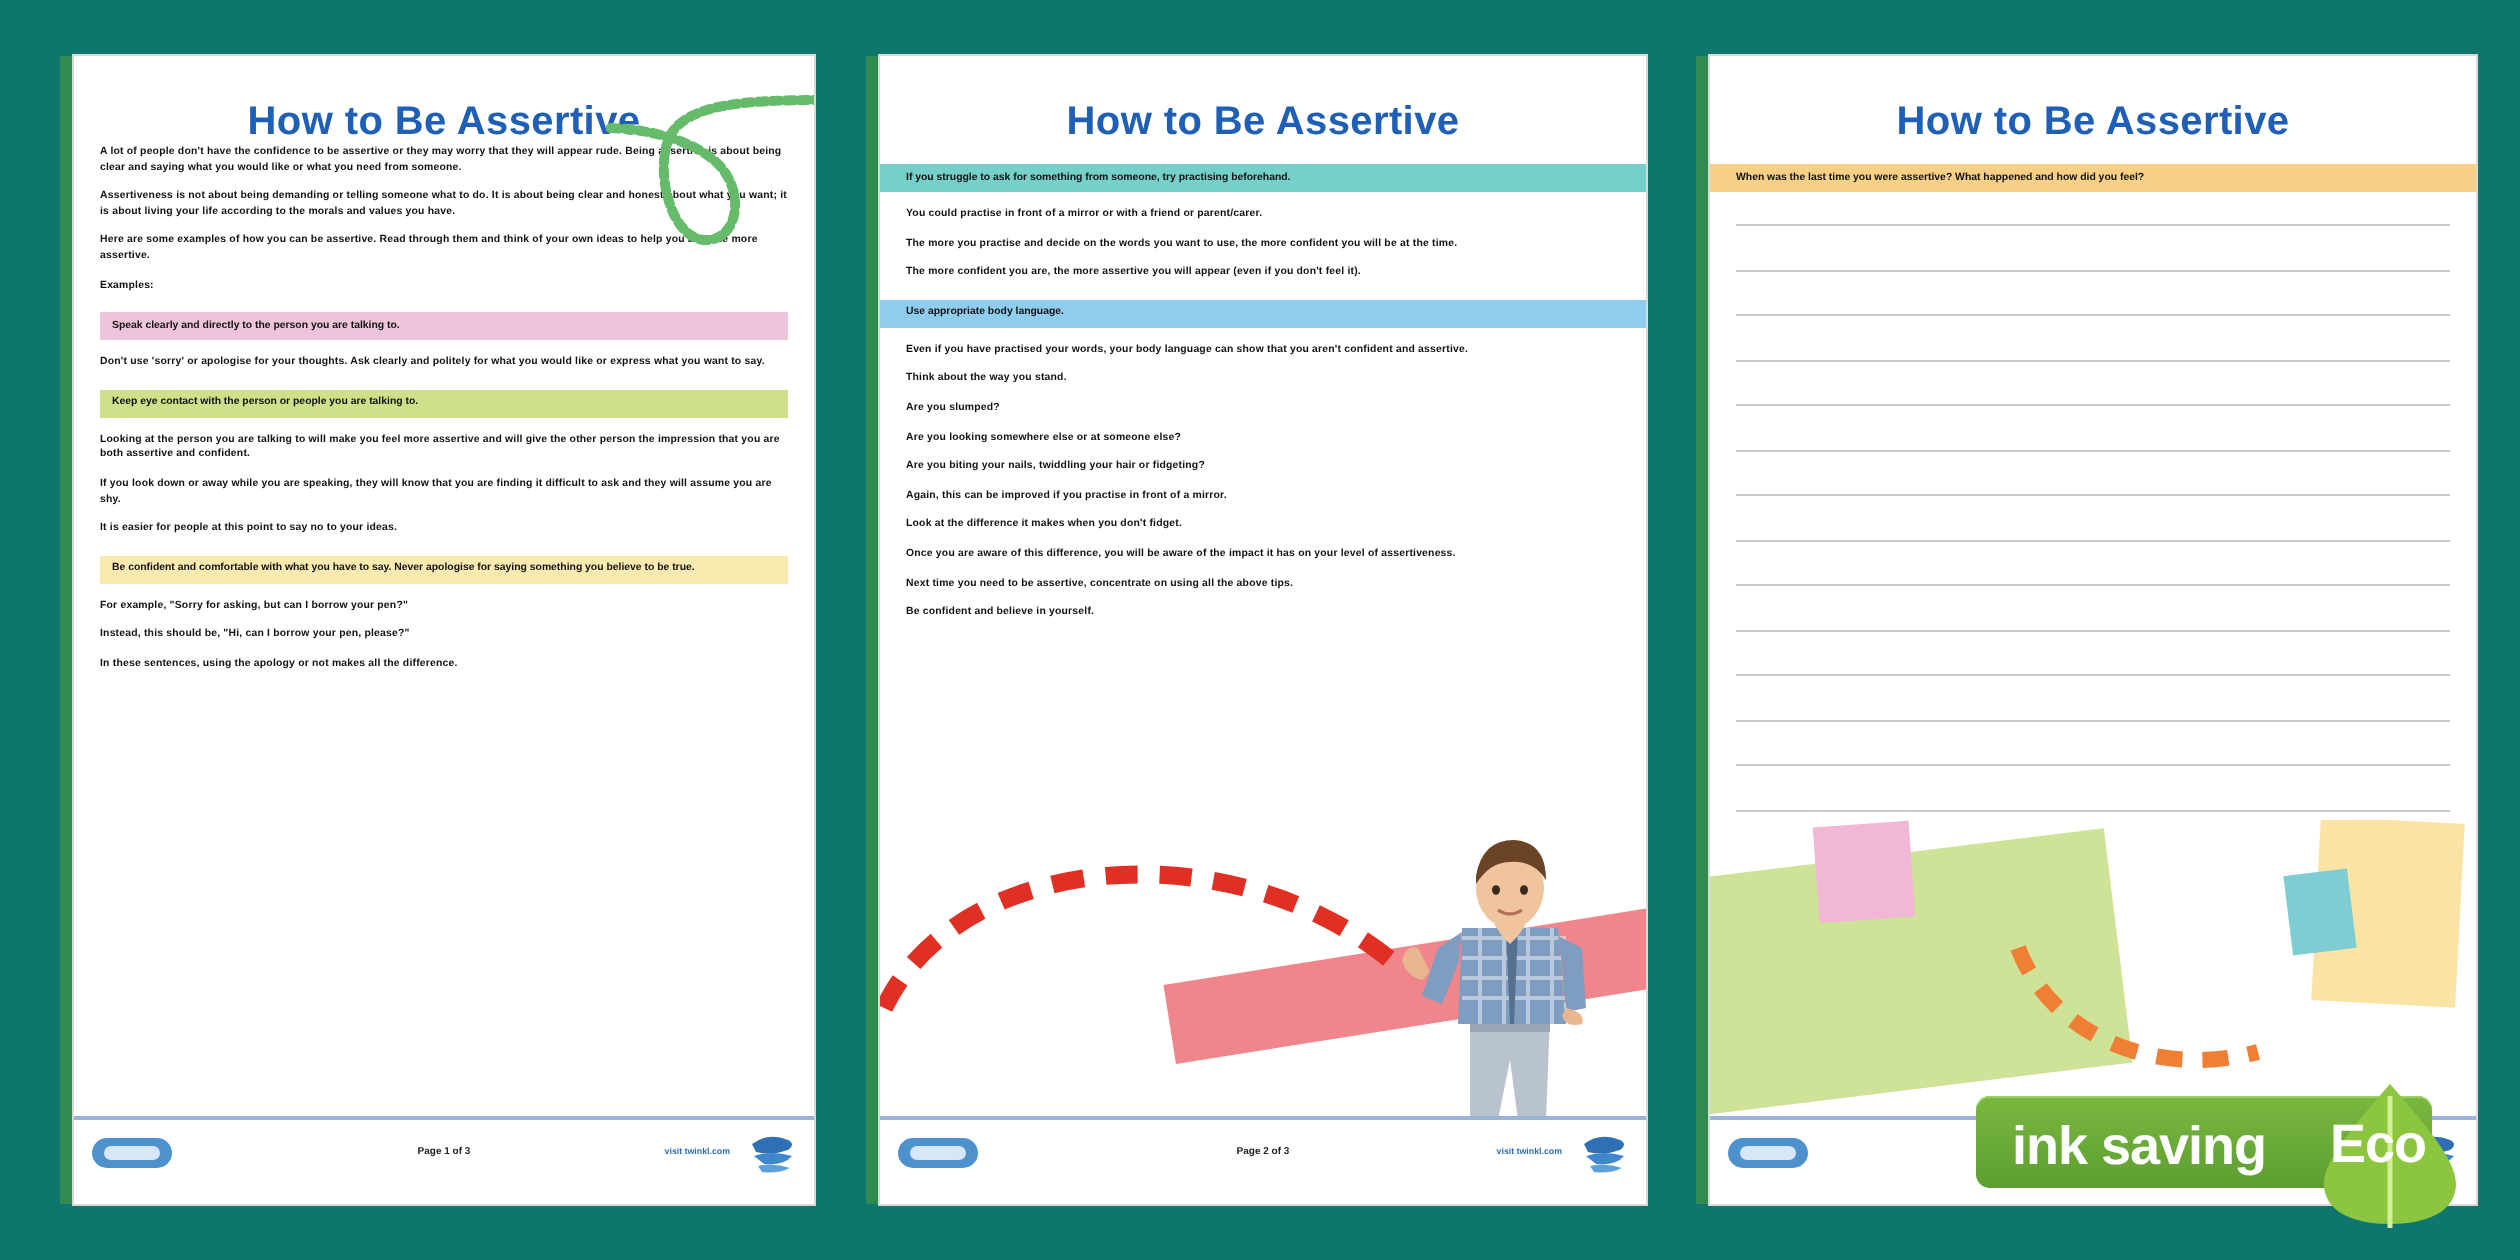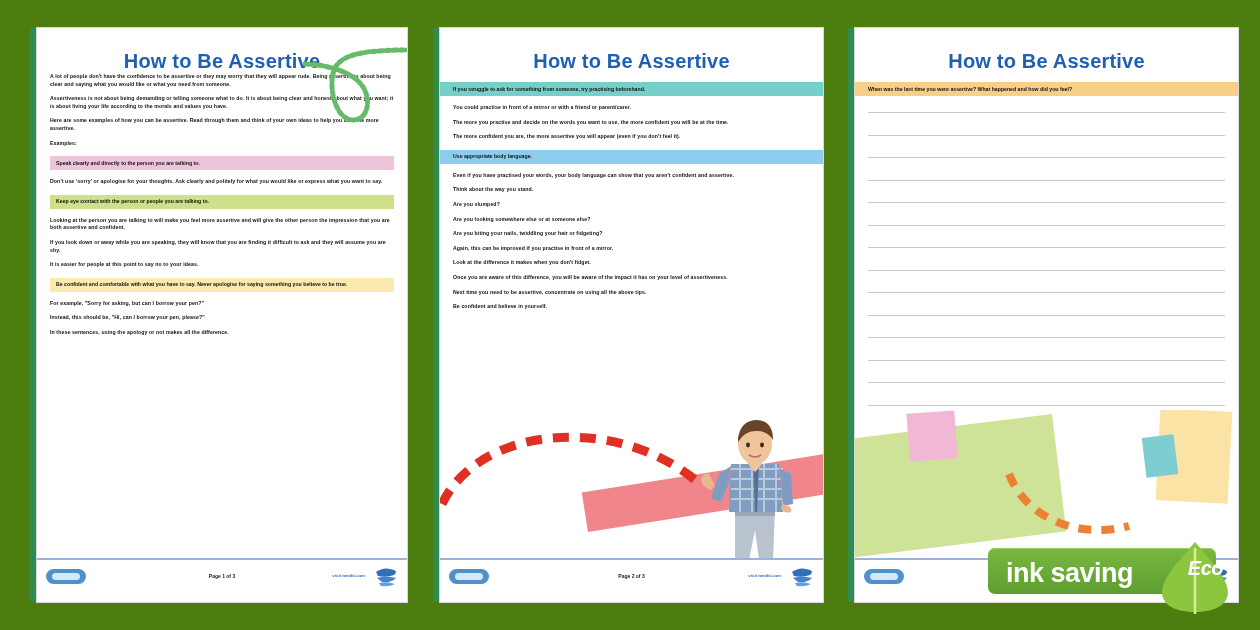--- a/index.html
+++ b/index.html
@@ -1,21 +1,21 @@
 <!DOCTYPE html>
 <html><head>
 <meta charset="utf-8">
 <style>
   html,body{margin:0;padding:0;}
   body{
     width:1260px;height:630px;overflow:hidden;
     background:#6ebd84;
     font-family:"Liberation Sans",sans-serif;
   }
-  .stage{position:relative;width:1260px;height:630px;background:#4d7c0f;}
+  .stage{position:relative;width:1260px;height:630px;background:#0f766e;}
 
   
   .page{
     position:absolute;top:28px;height:574px;background:#ffffff;
     box-shadow:0 0 0 1px #d9d9d9;
     overflow:hidden;
   }
   .page-edge{
     position:absolute;top:28px;height:574px;width:7px;background:#2f8b4e;
   }
@@ -108,23 +108,22 @@
     box-shadow:inset 0 1px 0 #9ccf63;
   }
   .eco-text{
     position:absolute;left:18px;top:18px;color:#fff;font-size:27px;font-weight:bold;
     font-family:"Liberation Sans",sans-serif;letter-spacing:-.5px;
   }
   .leaf{
     position:absolute;right:20px;top:0px;width:82px;height:74px;
   }
   .eco-word{
-    position:absolute;right:33px;top:17px;color:#fff;font-size:20px;font-weight:bold;
+    position:absolute;right:43px;top:17px;color:#fff;font-size:27px;font-weight:bold;
     letter-spacing:-.5px;
-    font-style:italic;
   }
 </style>
 </head>
 <body>
 
 <div class="stage">
 
   <div class="page-edge edge1"></div>
   <div class="page page1">
 

